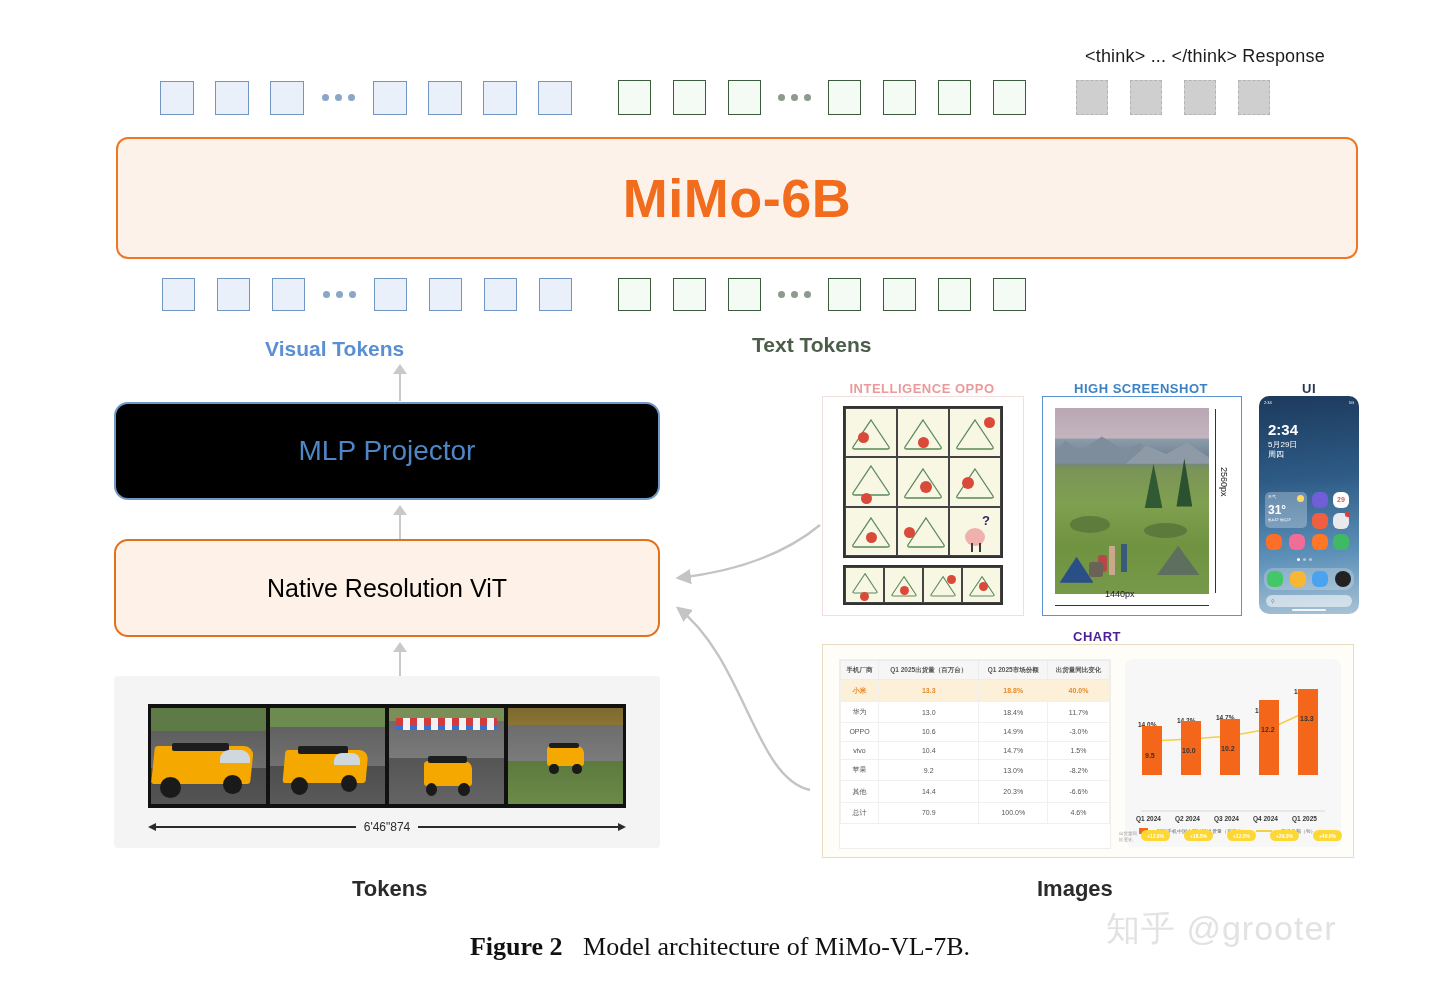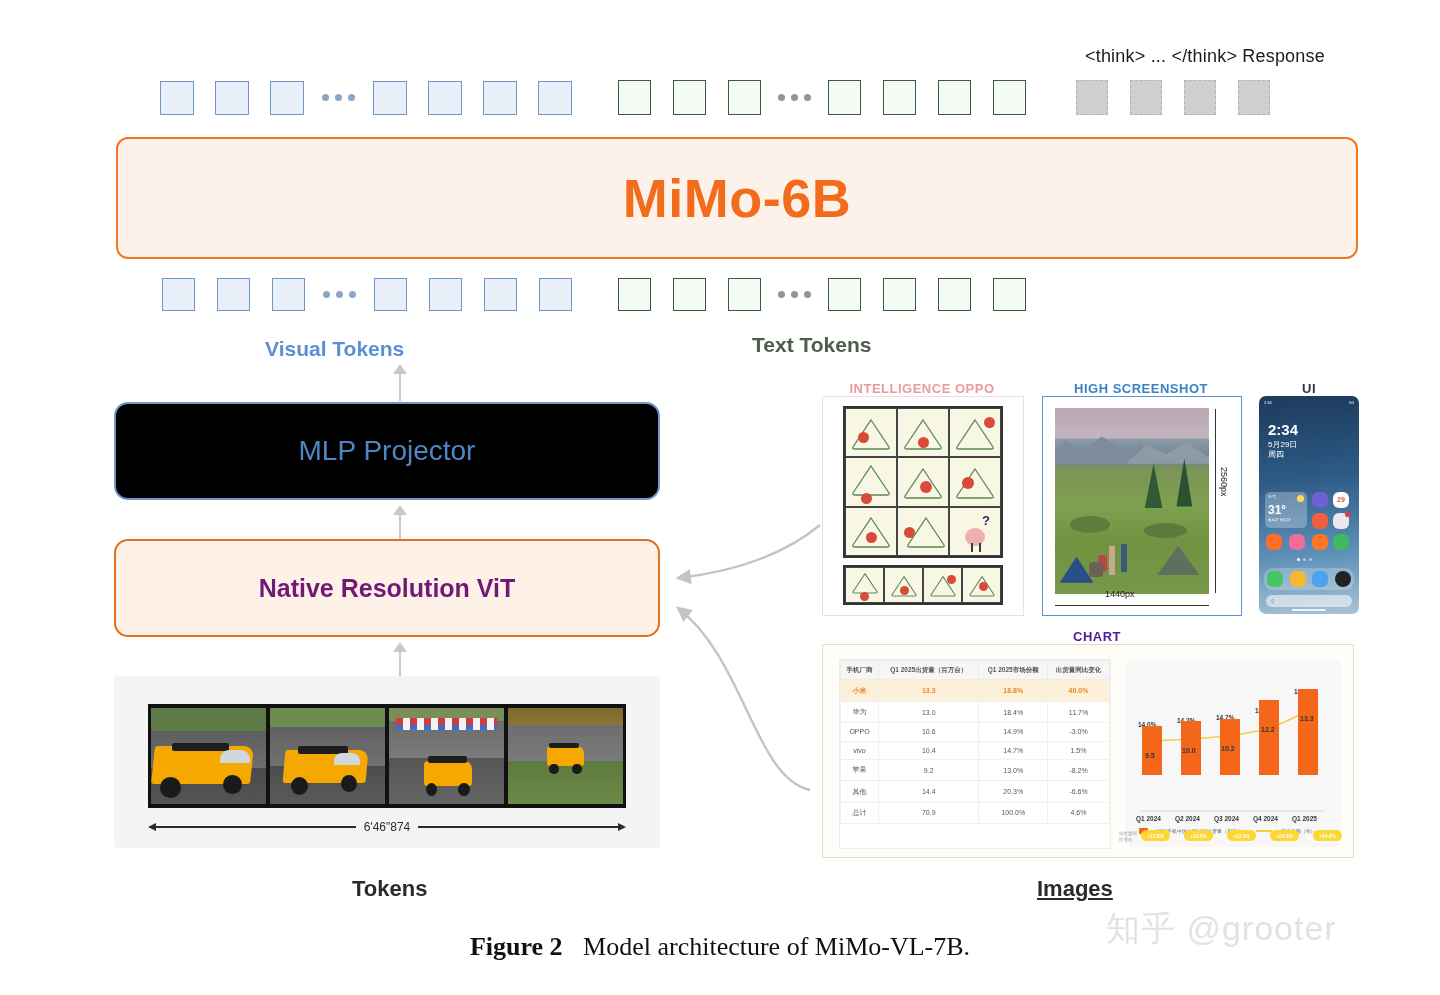--- a/index.html
+++ b/index.html
@@ -29,21 +29,21 @@
   .mimo{
     background:#fdf2ea;border:2.2px solid #ef7622;
     color:#f26c1d;font-size:54px;font-weight:600;letter-spacing:.5px;
   }
   .mlp{
     background:#000000;border:2px solid #6f98c6;border-radius:14px;
     color:#4f86c6;font-size:28px;font-weight:400;
   }
   .vit{
     background:#fdf1e8;border:2px solid #e2711d;border-radius:14px;
-    color:#701a75;font-size:25px;font-weight:700;
+    color:#000000;font-size:25px;font-weight:400;
   }
 
   .caption-label{font-size:21px;font-weight:700;}
   .vt-label{color:#5b8fd4;}
   .tt-label{color:#4c5d4a;}
 
   .section-label{font-size:22px;font-weight:600;color:#2b2b2b;}
 
   .resp-label{font-size:18px;color:#1c1c1c;letter-spacing:.2px;}
 
@@ -410,21 +410,21 @@
     <div style="position:absolute;left:22%;top:83%;width:9%;height:8%;background:#6b6257;border-radius:3px;"></div>
   </div>
   <div class="dim-v" style="position:absolute;left:176px;top:70px;">2560px</div>
   <div style="position:absolute;left:172px;top:12px;width:1px;height:184px;background:#333;"></div>
   <div class="dim-h" style="position:absolute;left:62px;top:192px;">1440px</div>
   <div style="position:absolute;left:12px;top:208px;width:154px;height:1px;background:#333;"></div>
 </div>
 
 <div class="abs card-title" style="left:1253px;top:381px;width:112px;color:#27364f;">UI SCREENSHOT</div>
 
-<div class="abs phone" style="left:1259px;top:396px;width:100px;height:218px;">
+<div class="abs phone" style="left:1259px;top:396px;width:100px;height:218px;border-radius:10px;">
   <div class="ph-status" style="margin-top:4px;">
     <span>2:34</span>
     <span>5G</span>
   </div>
   <div class="ph-time" style="position:absolute;left:9px;top:26px;">2:34</div>
   <div class="ph-date" style="position:absolute;left:9px;top:44px;">5月29日</div>
   <div class="ph-date" style="position:absolute;left:9px;top:54px;">周四</div>
 
   <div class="ph-widget" style="position:absolute;left:6px;top:96px;width:42px;height:36px;">
     <div style="position:absolute;left:3px;top:2px;font-size:4px;color:#fff;">天气</div>
@@ -576,20 +576,20 @@
   <div style="position:absolute;left:296px;top:186px;font-size:4.5px;color:#999;line-height:1.3;width:20px;">出货量同比变化</div>
   <div style="position:absolute;left:318px;top:185px;display:flex;gap:14px;">
     <span class="badge" style="width:29px;height:11px;">+12.0%</span>
     <span class="badge" style="width:29px;height:11px;">+18.5%</span>
     <span class="badge" style="width:29px;height:11px;">+12.5%</span>
     <span class="badge" style="width:29px;height:11px;">+29.3%</span>
     <span class="badge" style="width:29px;height:11px;">+40.0%</span>
   </div>
 </div>
 
-<div class="abs section-label" style="left:1037px;top:876px;text-decoration:underline;">Images</div>
+<div class="abs section-label" style="left:1037px;top:876px;">Images</div>
 
 <div class="abs fig-cap" style="left:0;top:932px;width:1440px;">
   <b>Figure 2</b>
   <span style="display:inline-block;width:14px;"></span><span>Model architecture of MiMo-VL-7B.</span>
 </div>
 
 <div class="abs wm" style="left:1106px;top:906px;">知乎 @grooter</div>
 
 </body></html>

